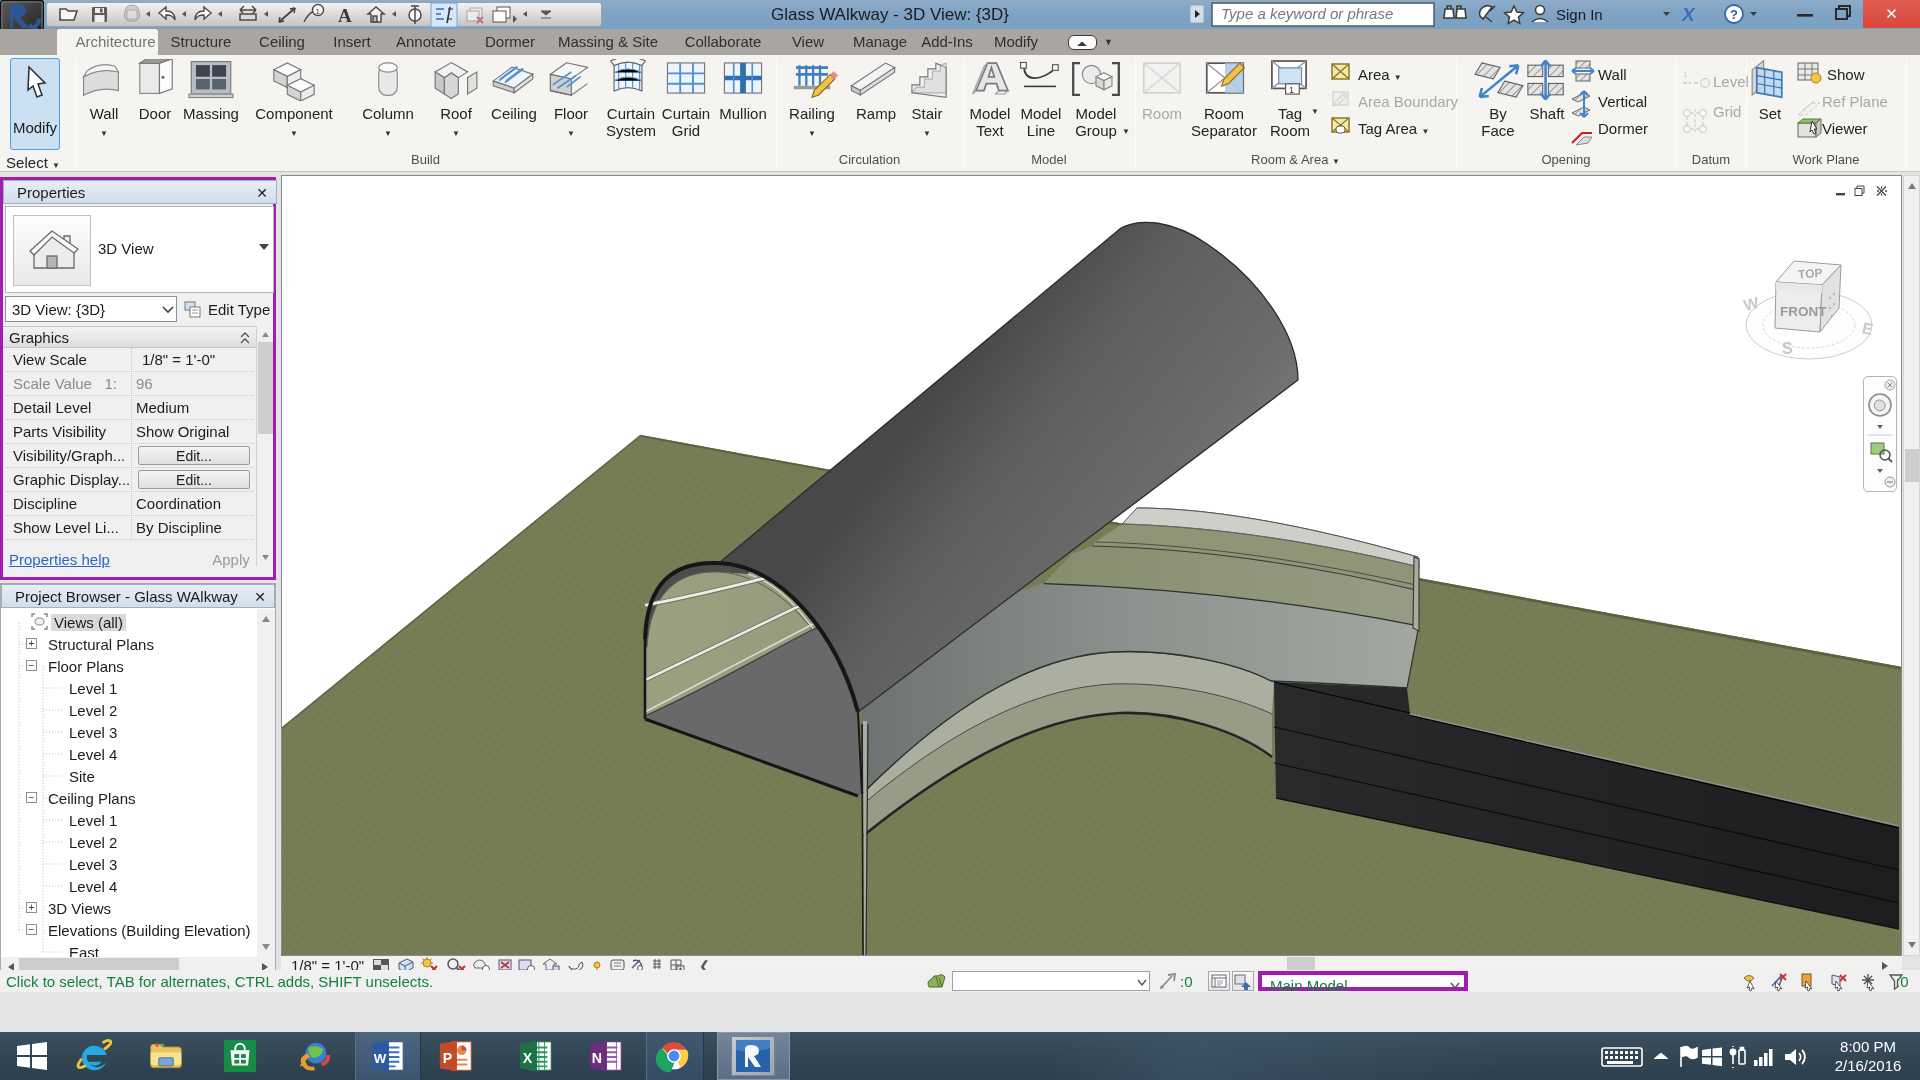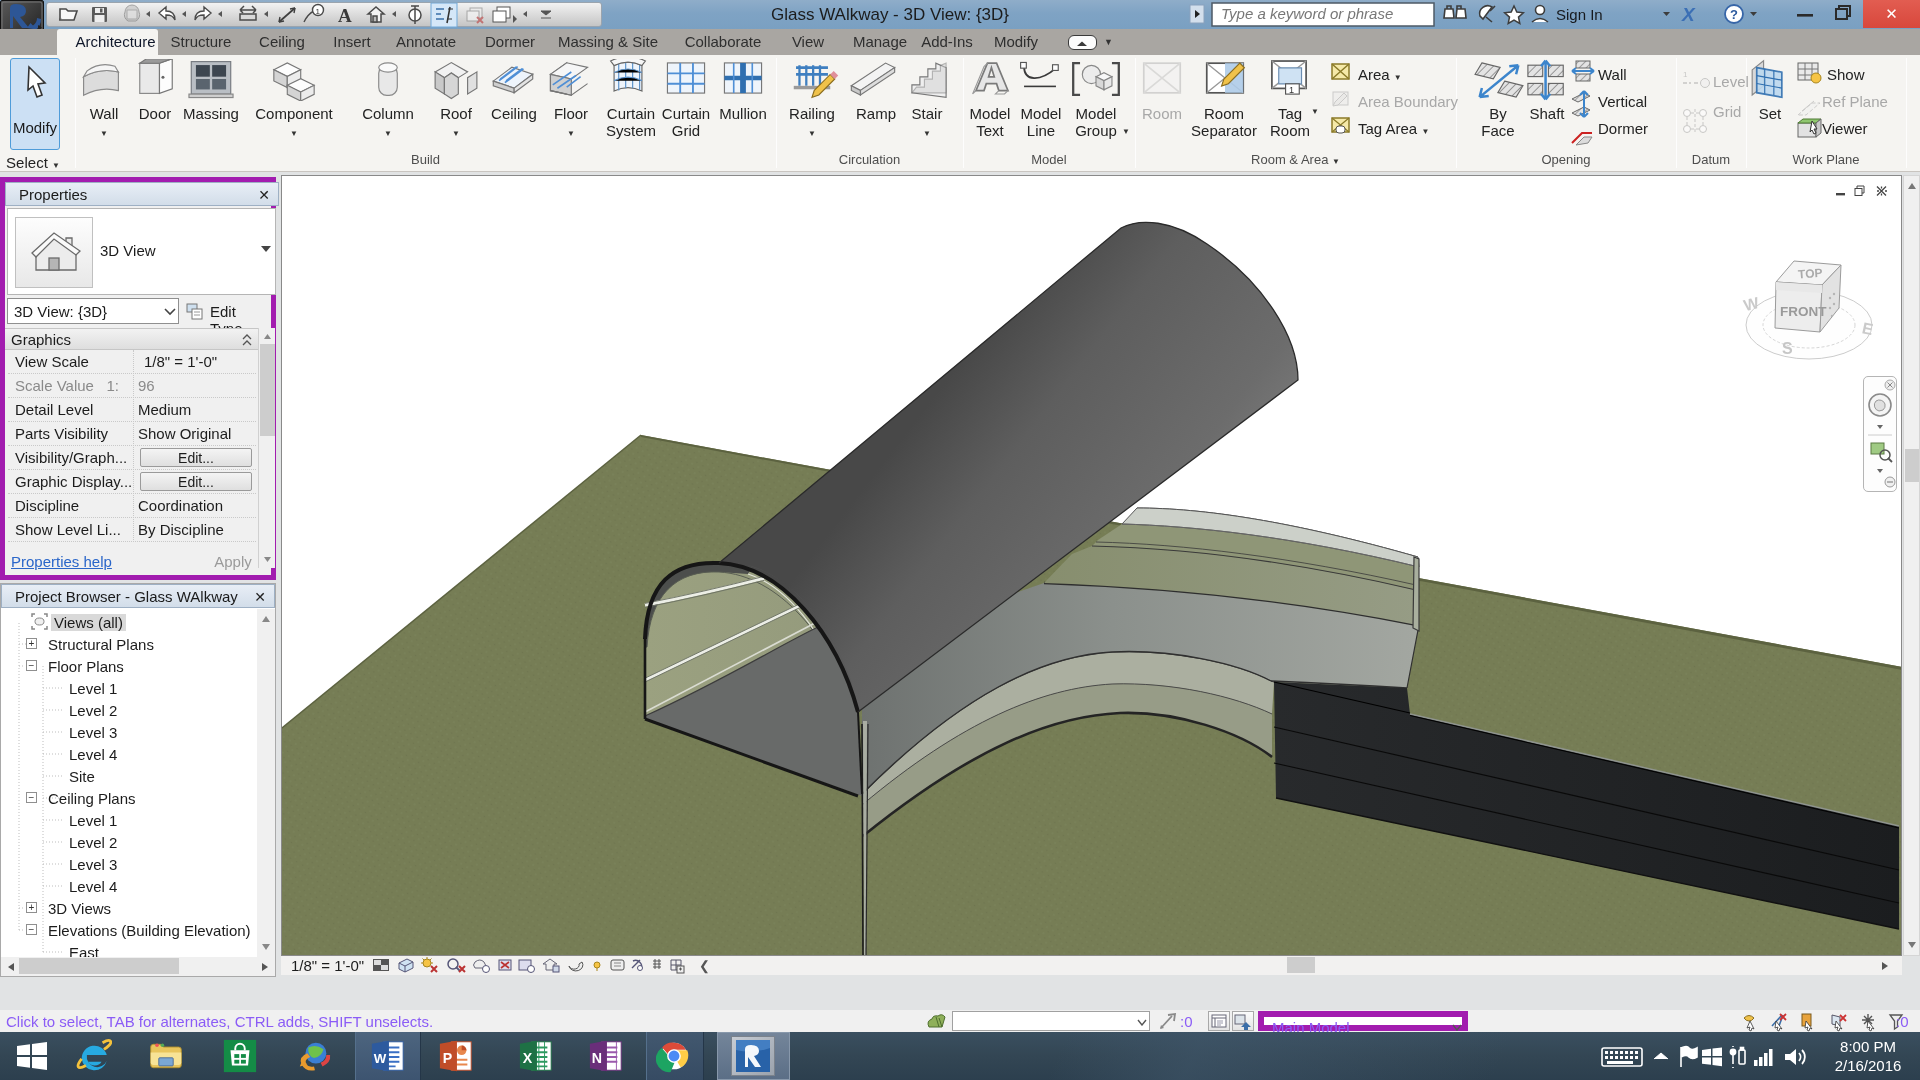--- a/index.html
+++ b/index.html
@@ -12,42 +12,42 @@
 #apbtn { position:absolute; left:0; top:0; width:44px; height:33px;
   background:linear-gradient(135deg,#5a5a5a,#232323); border:1px solid #111; border-radius:2px; }
 #qat { position:absolute; left:46px; top:2px; width:556px; height:25px; border-radius:3px;
   background:linear-gradient(180deg,#f2f2f2,#d7d7d7 60%,#c5c5c5); border:1px solid #9aa4ae; }
 #title-text { position:absolute; top:5px; left:690px; width:400px; text-align:center;
   font-size:17px; color:#1c1c1c; }
 #closebtn { position:absolute; right:0; top:0; width:57px; height:28px; background:linear-gradient(180deg,#e25d51,#d8473c); color:#fff; font-size:15px; text-align:center; line-height:28px; }
 
 #tabrow { position:absolute; left:0; top:29px; width:1920px; height:26px; background:#a9a6a2; }
 .tab { position:absolute; top:0; height:26px; line-height:26px; font-size:15px; color:#2f2f2f; text-align:center; white-space:nowrap; }
-.tab.active { background:#f5f4f1; color:#0f172a; border-radius:3px 3px 0 0;padding-left:16px; }
+.tab.active { background:#f5f4f1; color:#737373; border-radius:3px 3px 0 0;padding-left:16px; }
 
 #ribbon { position:absolute; left:0; top:55px; width:1920px; height:117px; background:#f5f4f1; border-bottom:1px solid #c9c5c0; }
 .rsep { position:absolute; top:3px; width:1px; height:110px; background:#dcd8d4; border-right:1px solid #fdfdfd; }
 .plabel { position:absolute; top:97px; height:17px; width:100%; font-size:13px; color:#4e4e4e; text-align:center; }
 .rlabel { position:absolute; font-size:15px; color:#232323; text-align:center; line-height:17px; }
 .small-item { position:absolute; font-size:15px; color:#232323; height:22px; line-height:22px; }
 .gray { color:#a8a8a8 !important; }
 .dd { font-size:8px; color:#333; }
 
 .panel-title { position:absolute; left:0; width:275px; height:24px; background:linear-gradient(180deg,#e8eef6,#d2dde9); border:1px solid #9eb0c4; font-size:15px; color:#1a1a1a; line-height:23px; padding-left:13px; }
 .px { position:absolute; right:8px; top:0; font-size:14px; color:#222; }
 
 .prow { position:absolute; left:3px; width:248px; height:24px; border-bottom:1px dotted #c9c9c9; font-size:15px; color:#1c1c1c; }
 .pname { position:absolute; left:7px; top:3px; }
 .pval { position:absolute; left:130px; top:3px; }
 .editbtn { position:absolute; left:132px; top:2px; width:112px; height:19px; background:linear-gradient(180deg,#f4f4f4,#dfdfdf); border:1px solid #9a9a9a; border-radius:2px; font-size:14px; color:#1c1c1c; text-align:center; line-height:18px; }
 
 .titem { position:absolute; font-size:15px; color:#1c1c1c; white-space:nowrap; }
 .expander { position:absolute; width:11px; height:11px; border:1px solid #8f8f8f; background:#fff; font-size:10px; line-height:9px; text-align:center; color:#333; }
 
-#statusbar { position:absolute; left:0; top:970px; width:1920px; height:22px; background:#f0f0f0; font-size:15px; color:#8b5cf6;margin-top:40px; }
+#statusbar { position:absolute; left:0; top:970px; width:1920px; height:22px; background:#f0f0f0; font-size:15px; color:#15803d; }
 #taskbar { position:absolute; left:0; top:1032px; width:1920px; height:48px;
   background:linear-gradient(180deg,#3a4f60 0%,#334654 50%,#2c3f4e 100%); }
 .tbi { position:absolute; top:6px; width:36px; height:36px; }
 </style>
 </head>
 <body>
 <div id="app">
   <div id="titlebar">
     <div id="qat"></div>
     <svg class="abs" style="left:46px;top:2px" width="560" height="26" viewBox="0 0 560 26">
@@ -503,21 +503,21 @@
           <path d="M62 62 l5 8 l-3 0 l2 4 l-2 1 l-2 -4 l-2 2 z" fill="#fff" stroke="#333"></path>
         </g>
     </svg>
     <div class="rlabel" style="left:1752px;top:50px;width:36px">Set</div>
     <div class="small-item" style="left:1827px;top:9px">Show</div>
     <div class="small-item gray" style="left:1822px;top:36px">Ref  Plane</div>
     <div class="small-item" style="left:1822px;top:63px">Viewer</div>
   </div>
   <div id="leftcol">
 
-    <div class="abs" style="left:0;top:177px;width:276px;height:403px;background:#f0f0f0;border:5px solid #a21caf">
+    <div class="abs" style="left:0;top:177px;width:276px;height:403px;background:#f0f0f0;border:3px solid #a21caf">
       <div class="panel-title" style="top:0;left:0;width:274px">Properties<span class="px" style="top:1px">✕</span></div>
 
       <div class="abs" style="left:2px;top:26px;width:269px;height:87px;background:#fff;border:1px solid #b5b5b5">
         <div class="abs" style="left:7px;top:8px;width:78px;height:71px;background:linear-gradient(180deg,#fdfdfd,#e8e8e8);border:1px solid #c0c0c0">
           <svg width="76" height="69" viewBox="0 0 76 69">
               <g stroke="#6a6a6a" stroke-width="1.3">
             <path d="M20 33 L38 17 L50 25 L50 20 L56 20 L56 29 L60 32 L60 52 L20 52 Z" fill="#ececec"></path>
             <path d="M16 35 L38 15 L64 33 L60 37 L38 21 L20 39 Z" fill="#fafafa"></path>
             <rect x="33" y="40" width="10" height="12" fill="#b5b5b5"></rect>
           </g>
@@ -894,21 +894,21 @@
           <path d="M3 6 h14 M6 6 v9" stroke="#667"></path>
           <path d="M8 9 h6 M8 11 h6 M8 13 h4" stroke="#99a"></path>
         </svg>
     </div>
     <div class="abs" style="left:1232px;top:1px;width:22px;height:20px;background:linear-gradient(#fbfbfb,#e4e4e4);border:1px solid #a8a8a8">
       <svg width="20" height="18" viewBox="0 0 20 18">
           <rect x="2" y="3" width="10" height="9" fill="#dde4ea" stroke="#667"></rect>
           <path d="M8 15 l5 -5 l5 5 l-3 0 l0 3 l-4 0 l0 -3 z" fill="#3a6ea8"></path>
         </svg>
     </div>
-    <div class="abs" style="left:1258px;top:1px;width:210px;height:20px;background:#fff;border:6px solid #a21caf">
+    <div class="abs" style="left:1258px;top:1px;width:210px;height:20px;background:#fff;border:4px solid #a21caf">
       <div class="abs" style="left:8px;top:2px;font-size:15px">Main Model</div>
       <svg class="abs" style="left:188px;top:7px" width="10" height="7">
           <path d="M1 1 L5 6 L9 1" fill="none" stroke="#555" stroke-width="1.4"></path>
         </svg>
     </div>
     <svg class="abs" style="left:1742px;top:2px" width="170" height="20" viewBox="0 0 170 20">
       <g>
           <path d="M2 6 q5 -5 10 0 q-2 3 -5 3 q-3 0 -5 -3z" fill="#f0c24a" stroke="#8a6d20"></path>
           <path d="M8 9 L12 17 l-2 -1 l-1 3 l-2 -1 l1 -3 l-3 1 z" fill="#fff" stroke="#333" stroke-width="0.8"></path>
         </g>

